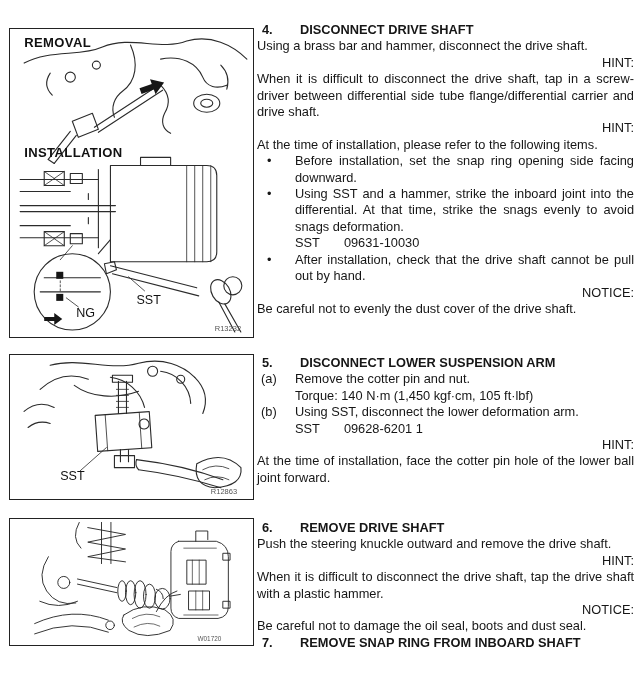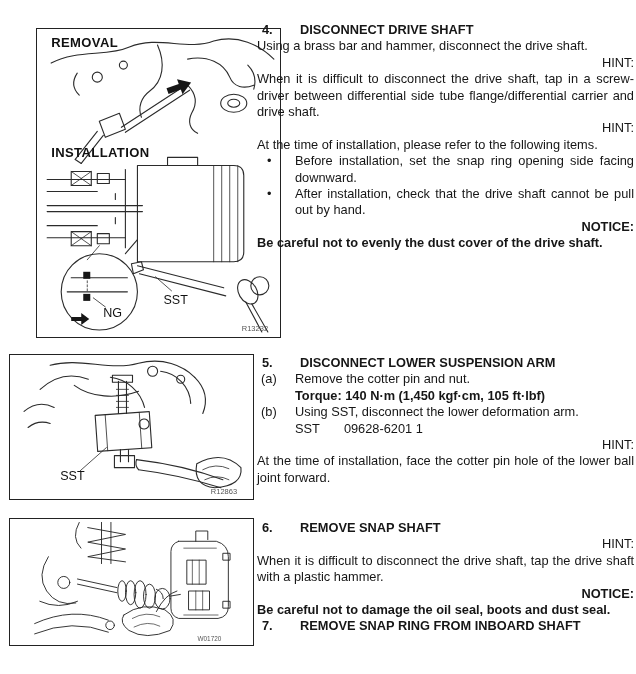--- a/index.html
+++ b/index.html
@@ -2,42 +2,42 @@
 <html><head>
 <meta charset="utf-8">
 <style>
   html,body{margin:0;padding:0;}
   body{width:636px;height:674px;background:#ffffff;font-family:"Liberation Sans",sans-serif;color:#161616;}
   .doc{position:relative;width:636px;height:674px;background:#ffffff;overflow:hidden;}
 
   
   .fig{position:absolute;left:9px;width:245px;border:1.6px solid #222;background:#fff;box-sizing:border-box;}
   .fig svg{display:block;width:100%;height:100%;}
-  .fig-1{top:28px;height:310px;margin-left:27px;}
+  .fig-1{top:28px;height:310px;}
   .fig-2{top:354px;height:146px;}
   .fig-3{top:518px;height:128px;}
   .line{fill:none;stroke:#2b2b2b;stroke-width:1.1;stroke-linecap:round;stroke-linejoin:round;}
   .thin{fill:none;stroke:#2b2b2b;stroke-width:0.8;stroke-linecap:round;}
   .solid{fill:#161616;stroke:none;}
   .figlabel{font:bold 13px "Liberation Sans",sans-serif;fill:#111;letter-spacing:.4px;}
   .partlabel{font:12.5px "Liberation Sans",sans-serif;fill:#111;}
   .figcode{font:7.5px "Liberation Sans",sans-serif;fill:#555;}
 
   
   .col-text{position:absolute;left:257px;width:377px;font-size:12.8px;line-height:16.4px;color:#161616;}
   .sec{position:absolute;left:0;width:377px;}
   .sec-4{top:22px;}
   .sec-5{top:355px;}
   .sec-6{top:520px;}
   .heading{display:flex;font-weight:700;}
   .h-num{flex:0 0 33px;padding-left:5px;box-sizing:border-box;}
   .h-title{flex:1;padding-left:10px;}
   .para{text-align:justify;}
   .plain{text-align:right;}
-  .bold{font-weight:700;}
+  .bold{font-weight:400;}
   .bullet{position:relative;padding-left:38px;text-align:justify;}
   .bullet::before{content:"\2022";position:absolute;left:10px;top:0;}
   .sub{position:relative;padding-left:38px;text-align:justify;}
   .sub .marker{position:absolute;left:4px;top:0;}
   .indent{padding-left:38px;}
   .sst-code{margin-left:24px;}
 </style>
 </head>
 <body>
 
@@ -174,20 +174,24 @@
       <div class="heading">
         <span class="h-num">4.</span>
         <span class="h-title">DISCONNECT DRIVE SHAFT</span>
       </div>
       <div class="para">Using a brass bar and hammer, disconnect the drive shaft.</div>
       <div class="plain">HINT:</div>
       <div class="para">When it is difficult to disconnect the drive shaft, tap in a screw-driver between differential side tube flange/differential carrier and drive shaft.</div>
       <div class="plain">HINT:</div>
       <div class="para">At the time of installation, please refer to the following items.</div>
       <div class="bullet">Before installation, set the snap ring opening side facing downward.</div>
+      <div class="bullet">Using SST and a hammer, strike the inboard joint into the differential. At that time, strike the snags evenly to avoid snags deformation.</div>
+      <div class="indent">
+        <span>SST</span><span class="sst-code">09631-10030</span>
+      </div>
       <div class="bullet">After installation, check that the drive shaft cannot be pull out by hand.</div>
       <div class="plain bold">NOTICE:</div>
       <div class="para bold">Be careful not to evenly the dust cover of the drive shaft.</div>
     </div>
 
     <div class="sec sec-5">
       <div class="heading">
         <span class="h-num">5.</span>
         <span class="h-title">DISCONNECT LOWER SUSPENSION ARM</span>
       </div>
@@ -203,22 +207,23 @@
       <div class="indent">
         <span>SST</span><span class="sst-code">09628-6201 1</span>
       </div>
       <div class="plain">HINT:</div>
       <div class="para">At the time of installation, face the cotter pin hole of the lower ball joint forward.</div>
     </div>
 
     <div class="sec sec-6">
       <div class="heading">
         <span class="h-num">6.</span>
-        <span class="h-title">REMOVE SNAP SHAFT</span>
-      </div>
+        <span class="h-title">REMOVE DRIVE SHAFT</span>
+      </div>
+      <div class="para">Push the steering knuckle outward and remove the drive shaft.</div>
       <div class="plain">HINT:</div>
       <div class="para">When it is difficult to disconnect the drive shaft, tap the drive shaft with a plastic hammer.</div>
       <div class="plain bold">NOTICE:</div>
       <div class="para bold">Be careful not to damage the oil seal, boots and dust seal.</div>
       <div class="heading">
         <span class="h-num">7.</span>
         <span class="h-title">REMOVE SNAP RING FROM INBOARD SHAFT</span>
       </div>
     </div>
 

